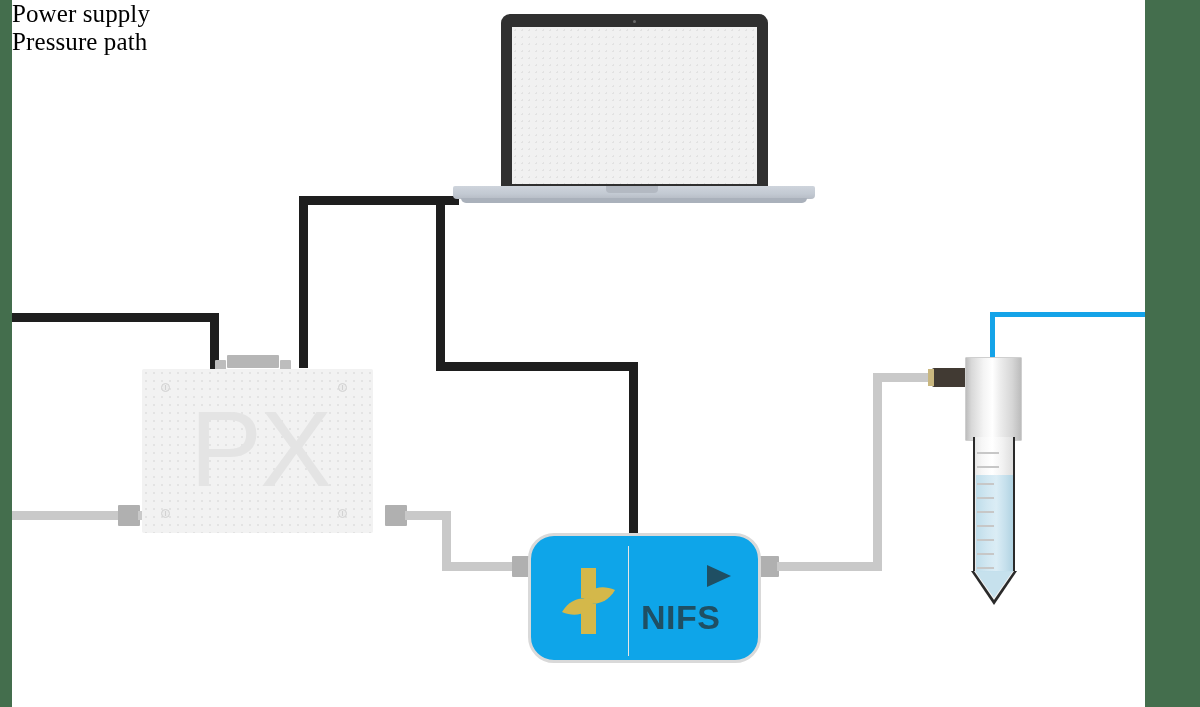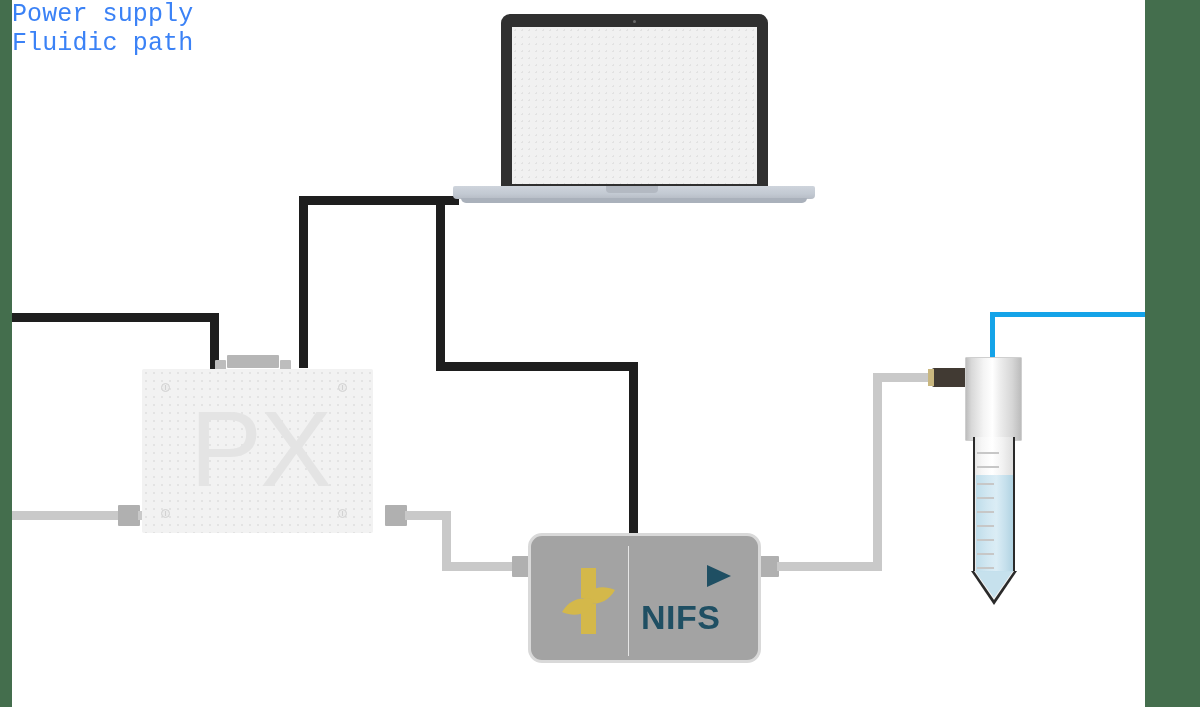--- a/index.html
+++ b/index.html
@@ -25,23 +25,23 @@
     width: 1133px;
     height: 707px;
     background: #ffffff;
     overflow: hidden;
   }
   
   .abs { position: absolute; }
 
   
   .label {
-    font-family: Liberation Mono, monospace;
+    font-family: Liberation Serif, serif;
     font-size: 25px;
-    color: #3b82f6;
+    color: #000000;
     letter-spacing: .1px;
     white-space: nowrap;
   }
 
   
   .wire { position: absolute; background: #1e1e1e; }
 
   
   .tube { position: absolute; background: #c9c9c9; }
   .connector {
@@ -120,23 +120,23 @@
     width: 1px;
     margin-left: -0.5px;
     background: #d2d2d2;
   }
   #px-db-body { position: absolute; background: #b6b6b6; border-radius: 1px; }
   .px-db-tab  { position: absolute; background: #bdbdbd; border-radius: 1px; }
 
   
   #nifs-box {
     position: absolute;
-    background: #a3a3a3;
+    background: #0ea5e9;
     border: 3px solid #d9d9d9;
-    border-radius: 14px;
+    border-radius: 26px;
     box-sizing: border-box;
   }
   #nifs-divider {
     position: absolute;
     width: 1px;
     background: #e6e6e6;
   }
   #nifs-wordmark {
     position: absolute;
     font-family: "Liberation Sans", sans-serif;
@@ -287,16 +287,16 @@
     <div class="grad-mark" style="left:965px; top:466px; width:22px;"></div>
     <div class="grad-mark" style="left:965px; top:483px; width:17px;"></div>
     <div class="grad-mark" style="left:965px; top:497px; width:17px;"></div>
     <div class="grad-mark" style="left:965px; top:511px; width:17px;"></div>
     <div class="grad-mark" style="left:965px; top:525px; width:17px;"></div>
     <div class="grad-mark" style="left:965px; top:539px; width:17px;"></div>
     <div class="grad-mark" style="left:965px; top:553px; width:17px;"></div>
     <div class="grad-mark" style="left:965px; top:567px; width:17px;"></div>
 
     <div class="label" style="left:3px; top:279px;">Power supply</div>
-    <div class="label" style="left:988px; top:279px;">Fluidic path</div>
+    <div class="label" style="left:988px; top:279px;">Pressure path</div>
 
   </div>
 </div>
 
 </body></html>

